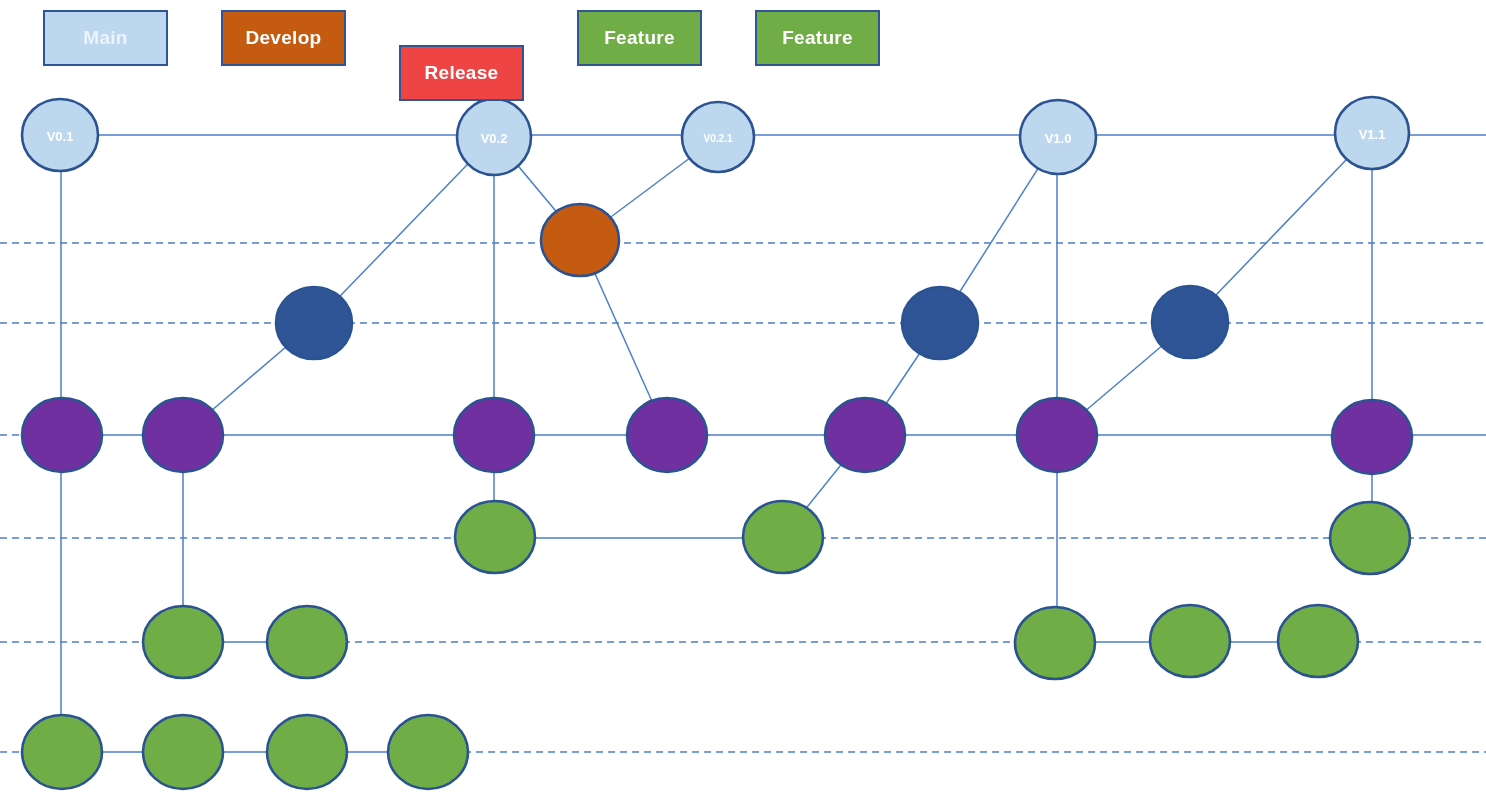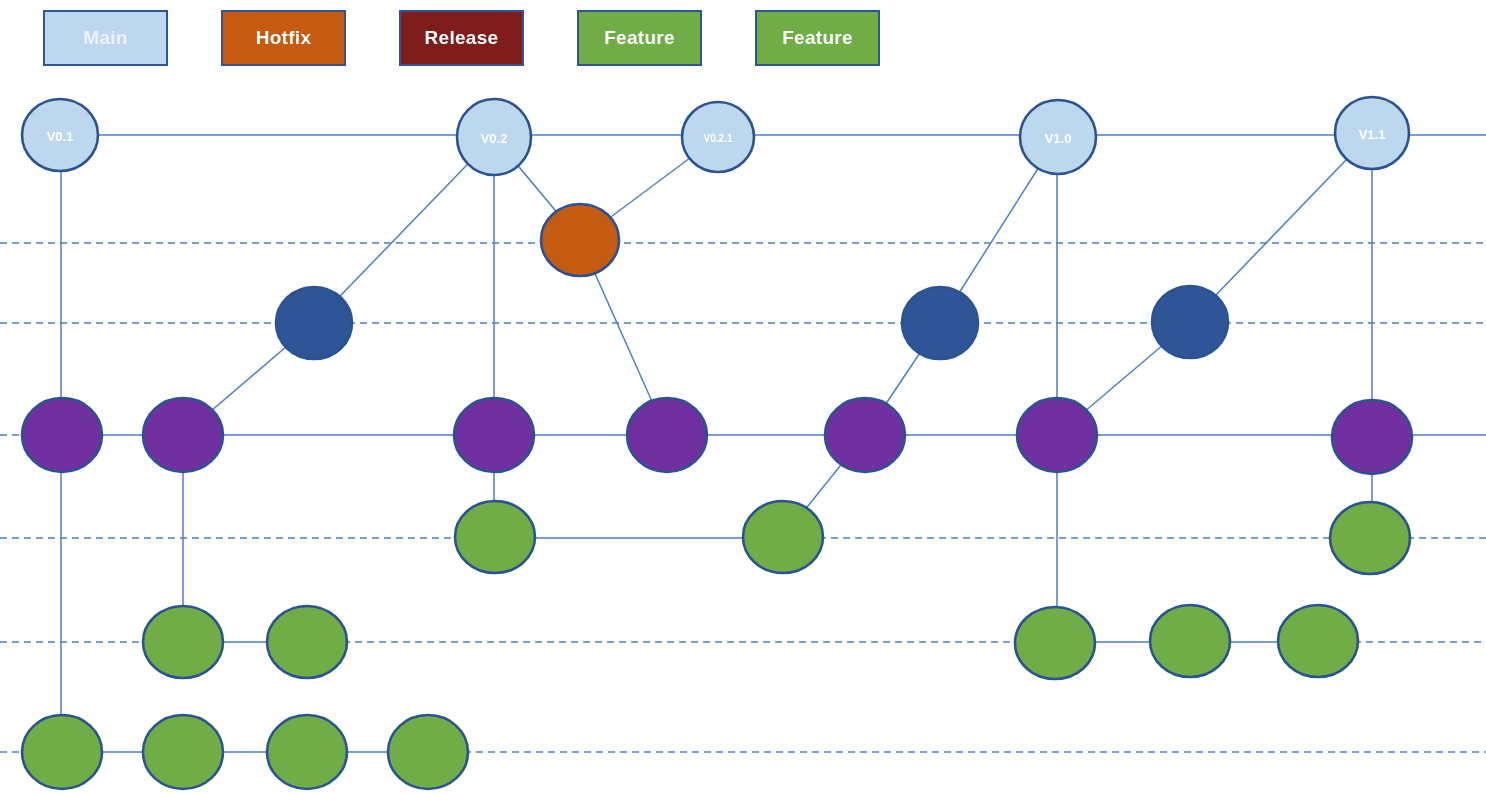--- a/index.html
+++ b/index.html
@@ -142,23 +142,23 @@
         <g>
           <ellipse cx="428" cy="752" rx="40" ry="37" fill="#70AD47" stroke="#2B5391" stroke-width="2.6"></ellipse>
         </g>
       </g>
   </svg>
   <div id="legend">
       <div class="legend-box" style="background: rgb(189, 215, 238); border-color: rgb(47, 85, 151);">
         <span style="color: rgb(237, 243, 250);">Main</span>
       </div>
       <div class="legend-box" style="background: rgb(197, 90, 17); border-color: rgb(47, 85, 151);">
-        <span style="color: rgb(255, 255, 255);">Hotfix</span>
+        <span style="color: rgb(255, 255, 255);">Develop</span>
       </div>
-      <div class="legend-box" style="background: #7f1d1d; border-color: rgb(47, 85, 151);">
+      <div class="legend-box" style="background: #ef4444; border-color: rgb(47, 85, 151); margin-top: 35px;">
         <span style="color: rgb(255, 255, 255);">Release</span>
       </div>
       <div class="legend-box" style="background: rgb(112, 173, 71); border-color: rgb(47, 85, 151);">
         <span style="color: rgb(255, 255, 255);">Feature</span>
       </div>
       <div class="legend-box" style="background: rgb(112, 173, 71); border-color: rgb(47, 85, 151);">
         <span style="color: rgb(255, 255, 255);">Feature</span>
       </div>
     </div>
 </div>

